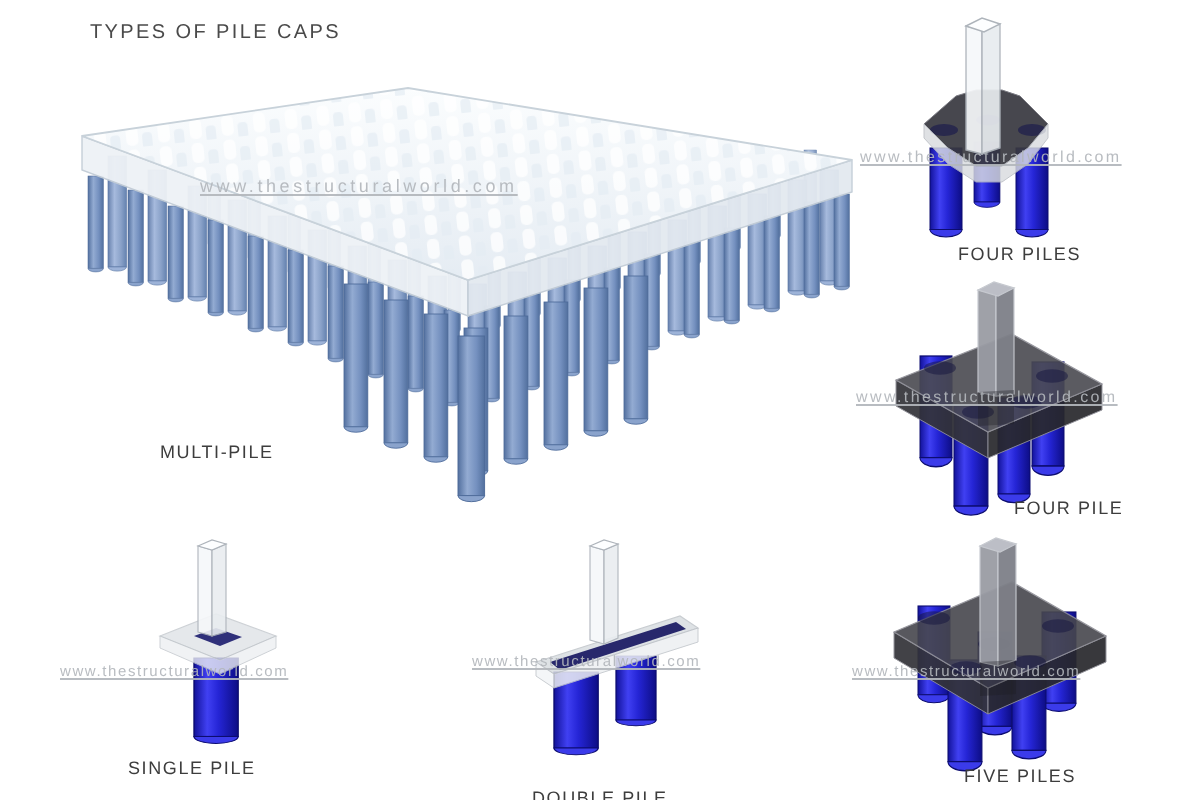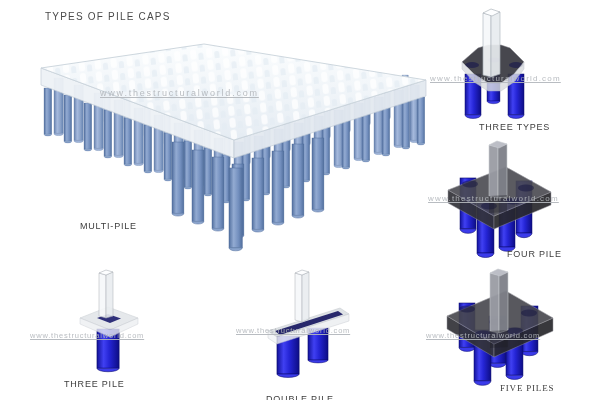--- a/index.html
+++ b/index.html
@@ -261,19 +261,19 @@
   <div class="title">TYPES OF PILE CAPS</div>
 
   <div class="wm wm-lg" style="left:100px;top:88px;">www.thestructuralworld.com</div>
   <div class="wm wm-md" style="left:430px;top:74px;">www.thestructuralworld.com</div>
   <div class="wm wm-md" style="left:428px;top:194px;">www.thestructuralworld.com</div>
   <div class="wm wm-sm" style="left:30px;top:331px;">www.thestructuralworld.com</div>
   <div class="wm wm-sm" style="left:236px;top:326px;">www.thestructuralworld.com</div>
   <div class="wm wm-sm" style="left:426px;top:331px;">www.thestructuralworld.com</div>
 
   <div class="lbl" style="left:80px;top:221px;text-align:right;">MULTI-PILE</div>
-  <div class="lbl" style="left:479px;top:122px;">THREE TYPES</div>
+  <div class="lbl" style="left:479px;top:122px;">FOUR PILES</div>
   <div class="lbl" style="left:507px;top:249px;">FOUR PILE</div>
-  <div class="lbl" style="left:500px;top:383px;font-family:Liberation Serif, serif;">FIVE PILES</div>
-  <div class="lbl" style="left:64px;top:379px;">THREE PILE</div>
+  <div class="lbl" style="left:482px;top:383px;">FIVE PILES</div>
+  <div class="lbl" style="left:64px;top:379px;">SINGLE PILE</div>
   <div class="lbl" style="left:266px;top:394px;">DOUBLE PILE</div>
 
 </div>
 
 </body></html>

